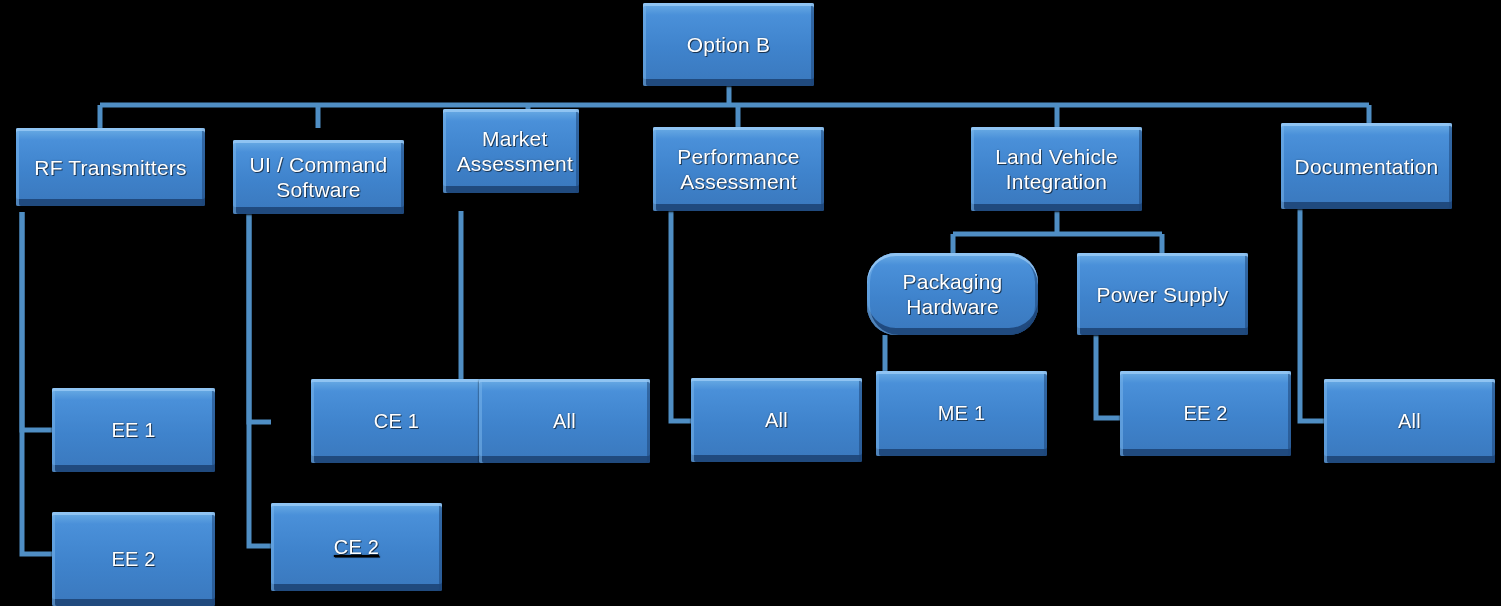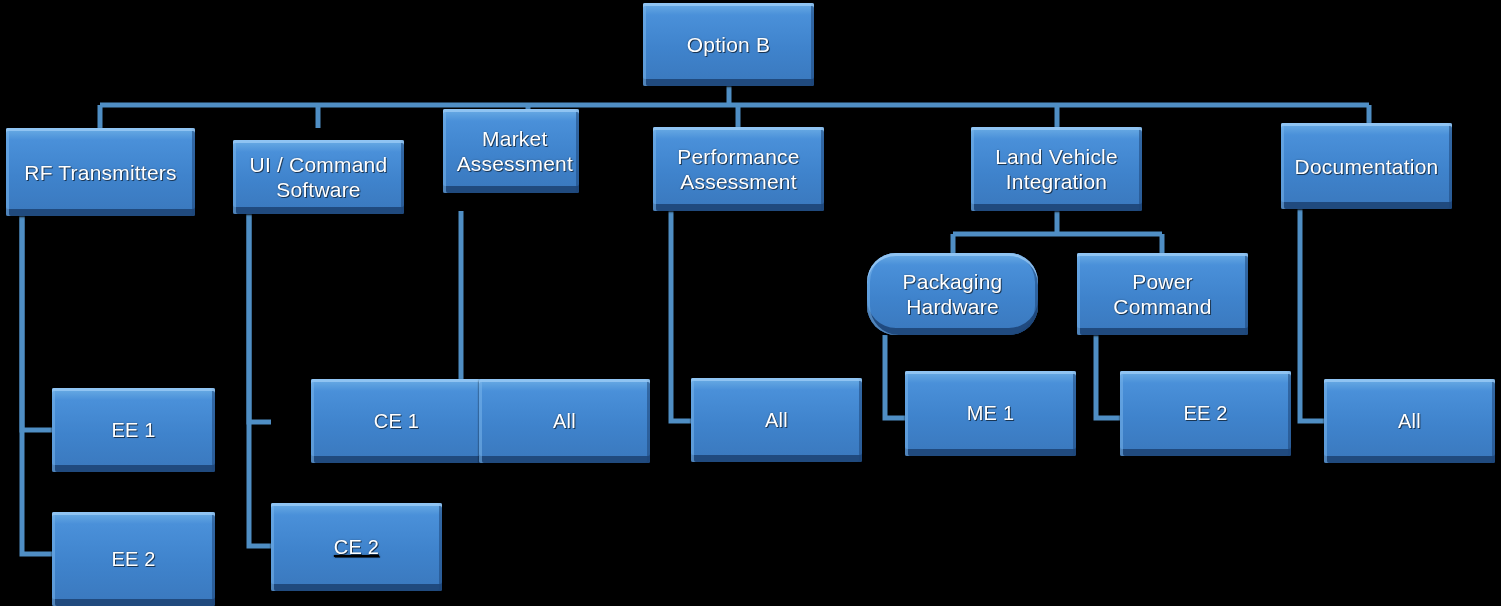--- a/index.html
+++ b/index.html
@@ -107,21 +107,21 @@
       <path d="M 1096 335 L 1096 418 L 1120 418"></path>
 
       <path d="M 1300 209 L 1300 421 L 1324 421"></path>
     </g>
   </svg>
 
   <div class="node" style="left:643px; top:3px; width:171px; height:83px;">
     <span class="label">Option B</span>
   </div>
 
-  <div class="node" style="left:6px; top:128px; width:189px; height:88px;">
+  <div class="node" style="left:16px; top:128px; width:189px; height:78px;">
     <span class="label">RF Transmitters</span>
   </div>
 
   <div class="node" style="left:233px; top:140px; width:171px; height:74px;">
     <span class="label">UI / Command
 Software</span>
   </div>
 
   <div class="node" style="left:443px; top:109px; width:136px; height:84px;justify-content:flex-end;">
     <span class="label">Market
@@ -141,40 +141,40 @@
   <div class="node" style="left:1281px; top:123px; width:171px; height:86px;">
     <span class="label">Documentation</span>
   </div>
 
   <div class="node" style="left:867px; top:253px; width:171px; height:82px;border-radius:29px;">
     <span class="label">Packaging
 Hardware</span>
   </div>
 
   <div class="node" style="left:1077px; top:253px; width:171px; height:82px;">
-    <span class="label">Power Command</span>
+    <span class="label">Power Supply</span>
   </div>
 
   <div class="node small" style="left:52px; top:388px; width:163px; height:84px;">
     <span class="label">EE 1</span>
   </div>
 
   <div class="node small" style="left:271px; top:379px; width:171px; height:84px;margin-left:40px;">
     <span class="label">CE 1</span>
   </div>
 
   <div class="node small" style="left:479px; top:379px; width:171px; height:84px;">
     <span class="label">All</span>
   </div>
 
   <div class="node small" style="left:691px; top:378px; width:171px; height:84px;">
     <span class="label">All</span>
   </div>
 
-  <div class="node small" style="left:905px; top:371px; width:171px; height:85px;">
+  <div class="node small" style="left:876px; top:371px; width:171px; height:85px;">
     <span class="label">ME 1</span>
   </div>
 
   <div class="node small" style="left:1120px; top:371px; width:171px; height:85px;">
     <span class="label">EE 2</span>
   </div>
 
   <div class="node small" style="left:1324px; top:379px; width:171px; height:84px;">
     <span class="label">All</span>
   </div>

